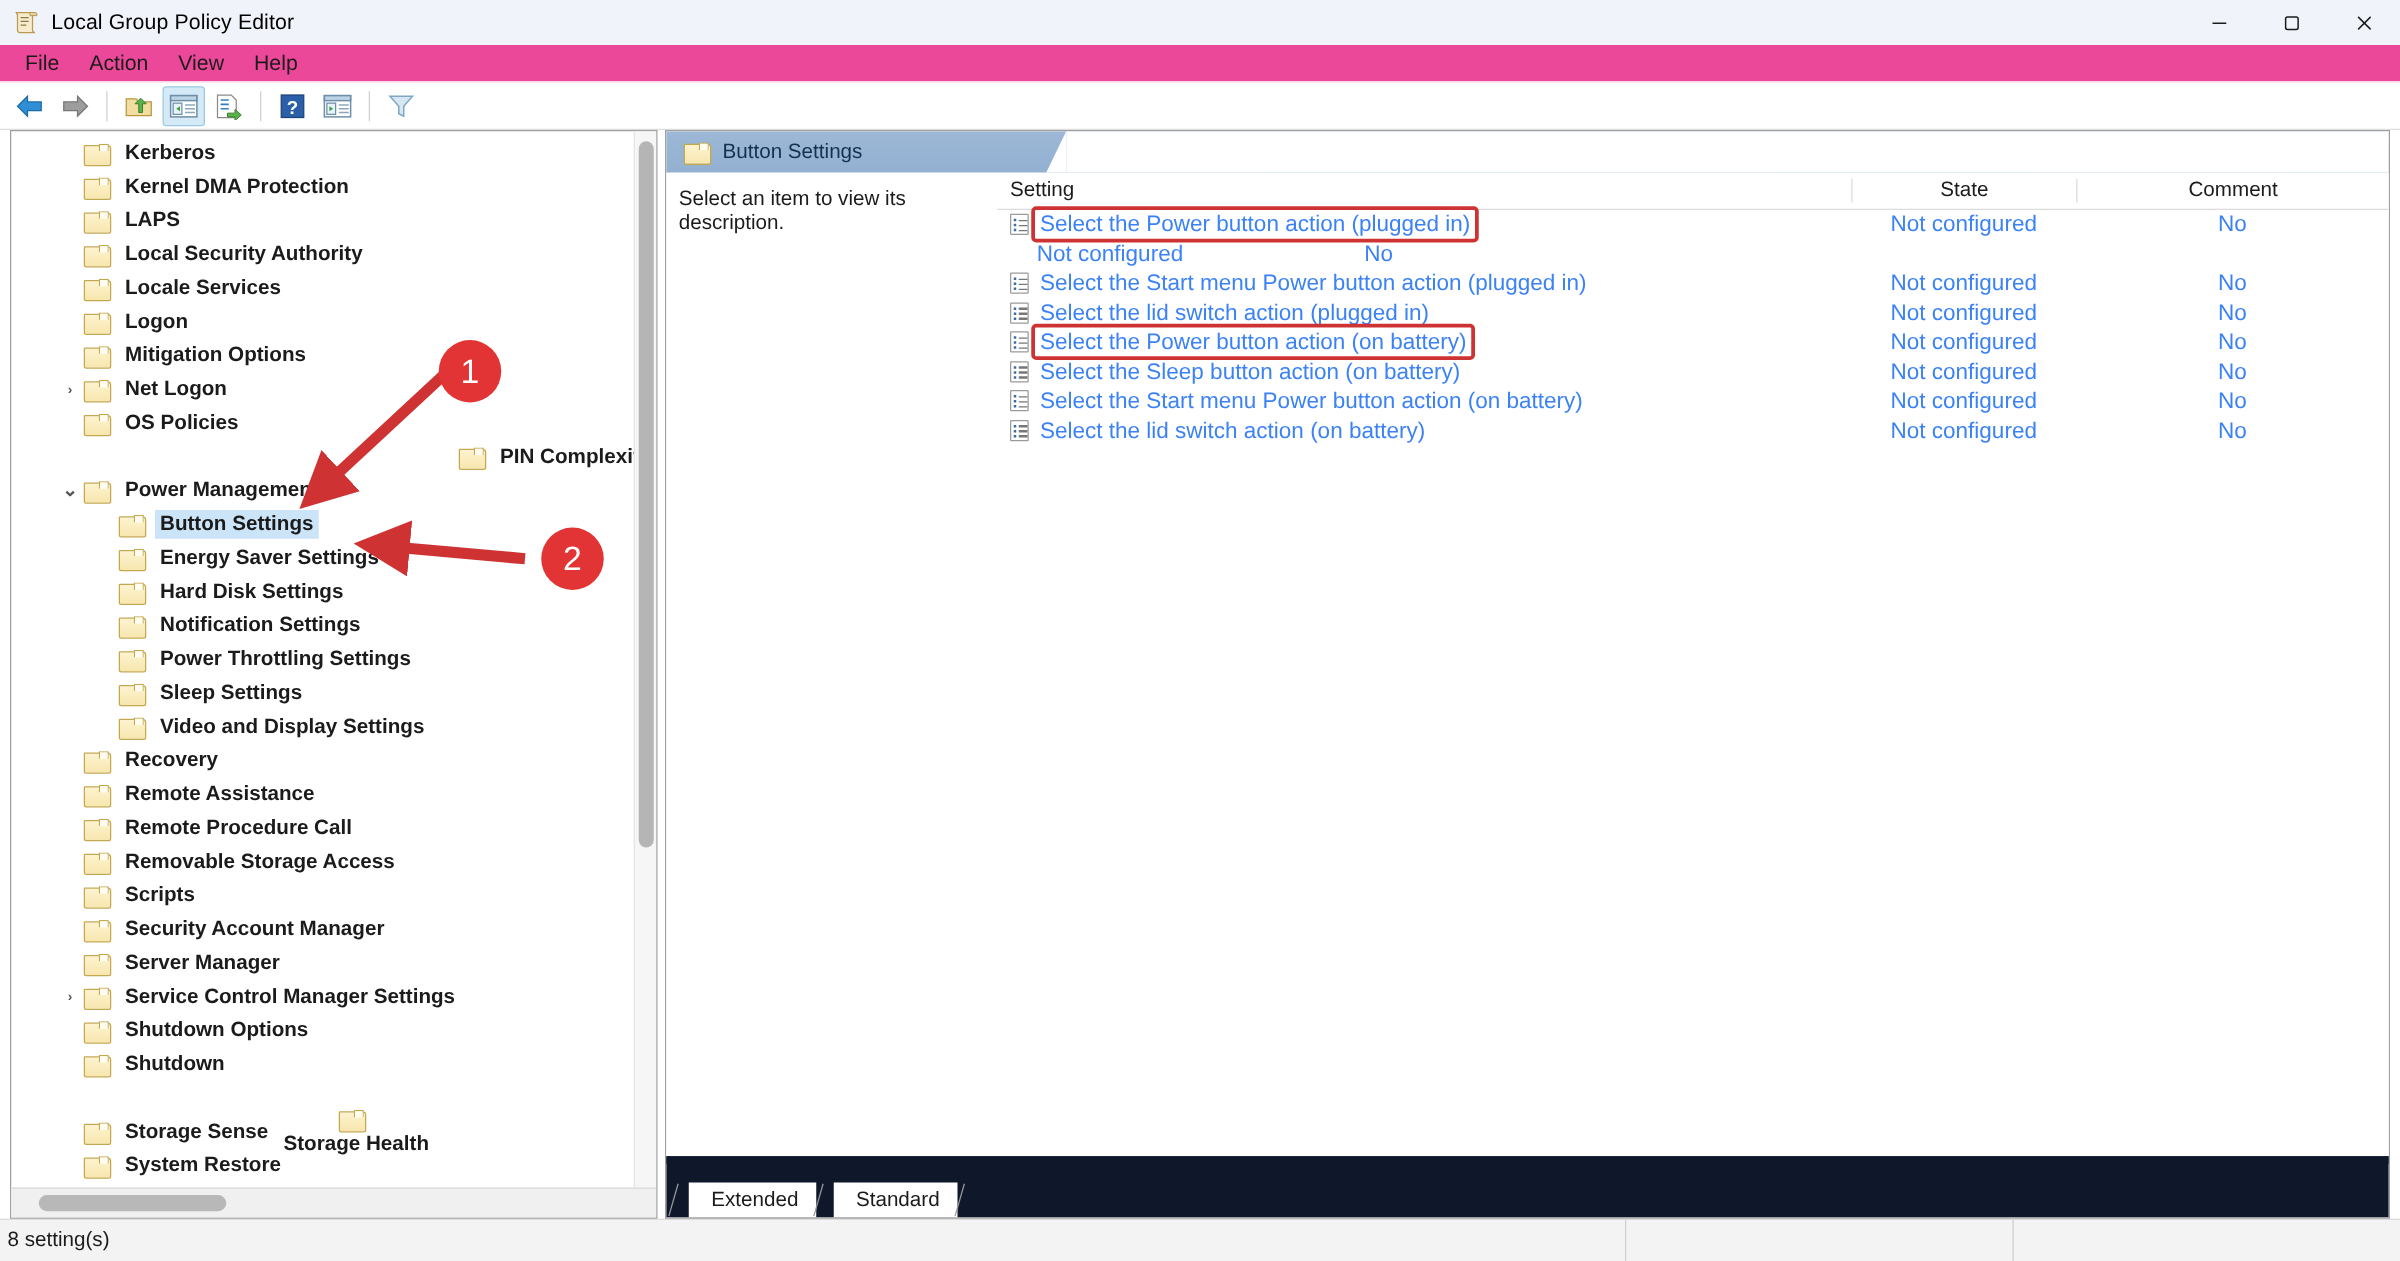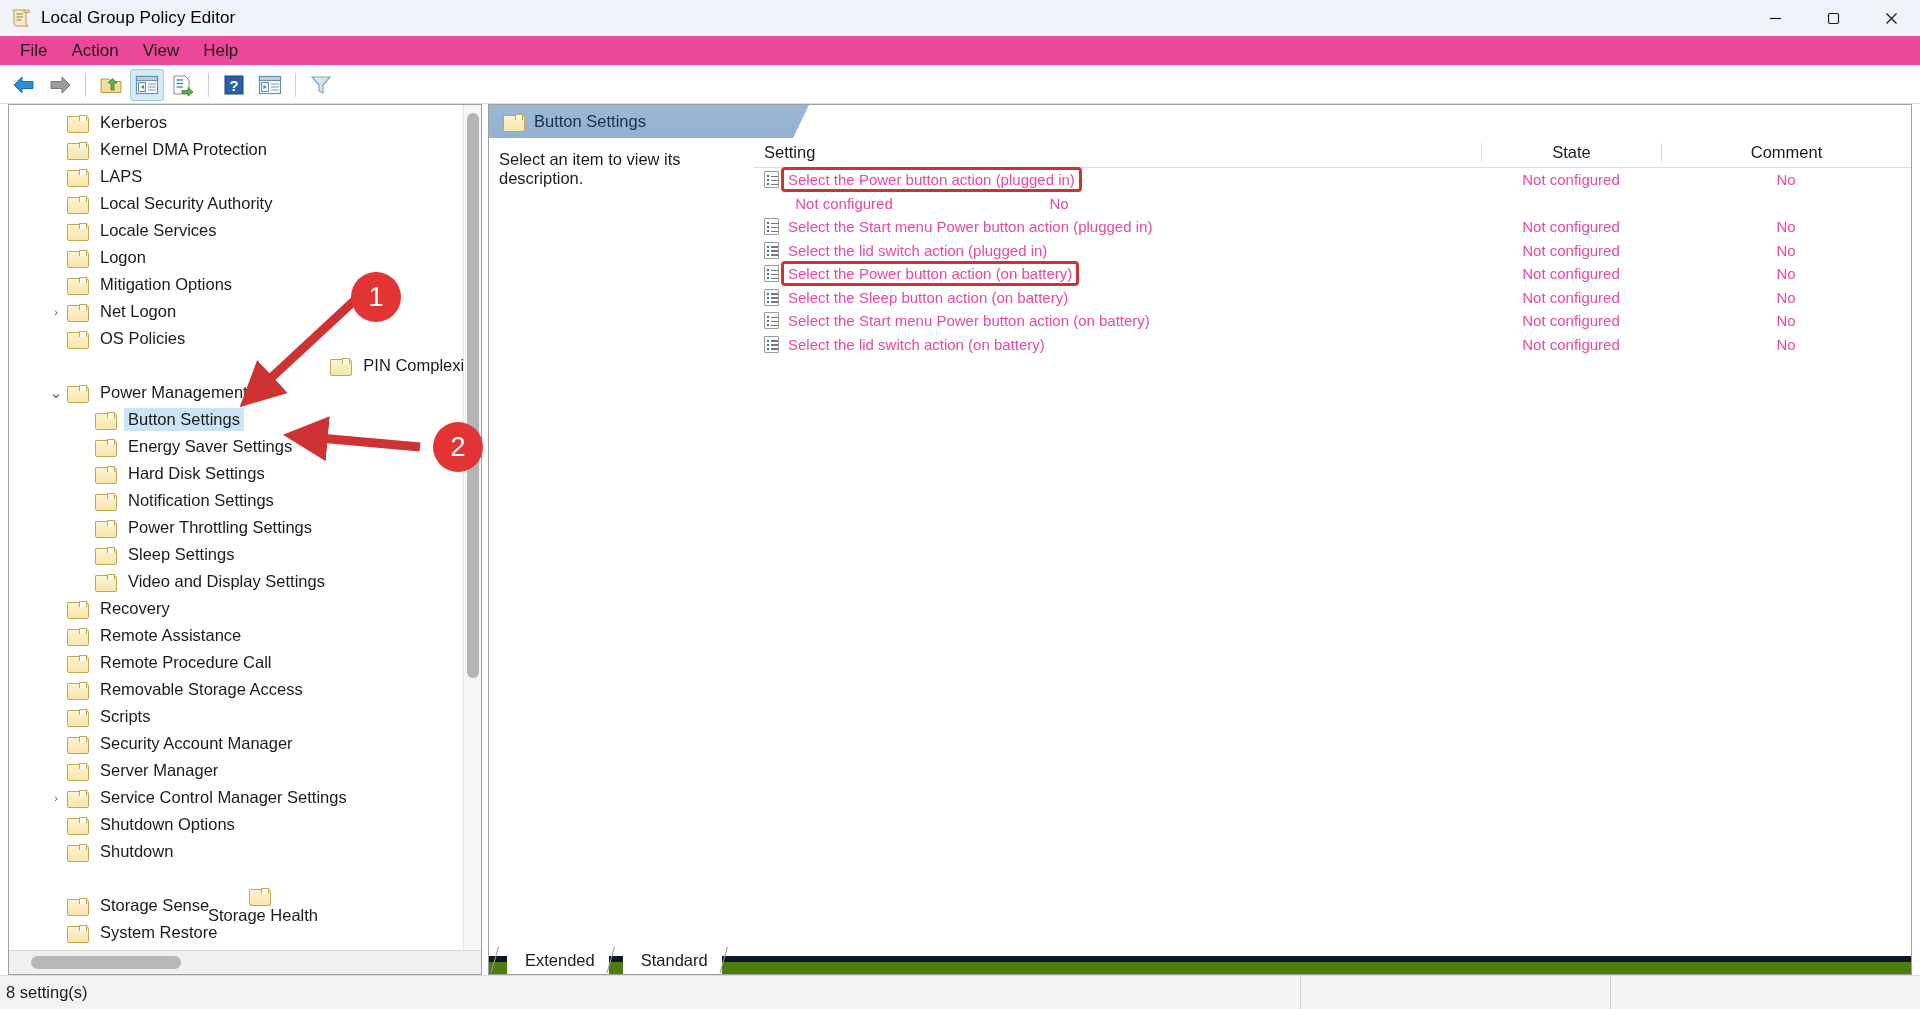--- a/index.html
+++ b/index.html
@@ -98,25 +98,26 @@
     background: #ffffff;
     min-height: 0;
   }
   .pane {
     border: 1px solid #a0a0a0;
     background: #ffffff;
     position: relative;
     overflow: hidden;
   }
   .left-pane {
-    width: 474px;
+    width: 518px;
     flex: none;
     margin-right: 6px;
     display: flex;
     flex-direction: column;
+    font-weight: bold;
   }
   .tree-scroll {
     flex: 1;
     position: relative;
     overflow: hidden;
   }
   .tree {
     padding-top: 4px;
     font-size: 16.5px;
     color: #1b1b1b;
@@ -277,22 +278,22 @@
   }
   .col-comment {
     width: 250px; flex: none;
     text-align: center;
     border-left: 1px solid #dcdcdc;
   }
   .list-row {
     display: flex;
     height: 23.5px;
     align-items: center;
-    font-size: 15px;
-    color: #ec4899;
+    font-size: 18px;
+    color: #3b82f6;
     white-space: nowrap;
   }
   .cell-setting {
     flex: 1;
     display: flex;
     align-items: center;
     padding-left: 10px;
     min-width: 0;
   }
   .pol-icon {
@@ -332,26 +333,26 @@
   .hl-box {
     position: absolute;
     left: -7px; top: -4px;
     right: -7px; bottom: -4px;
     border: 3px solid #cf3232;
     border-radius: 4px;
     pointer-events: none;
   }
   
   .tabs-strip {
-    height: 18px;
+    height: 49px;
     flex: none;
     display: flex;
     align-items: flex-end;
     padding-left: 4px;
-    background: #4d7c0f;
+    background: #0f172a;
     border-top: 6px solid #0f172a;
   }
   .tab {
     height: 28px;
     display: flex;
     align-items: center;
     font-size: 16.5px;
     color: #1b1b1b;
     padding: 0 14px 0 18px;
     position: relative;

